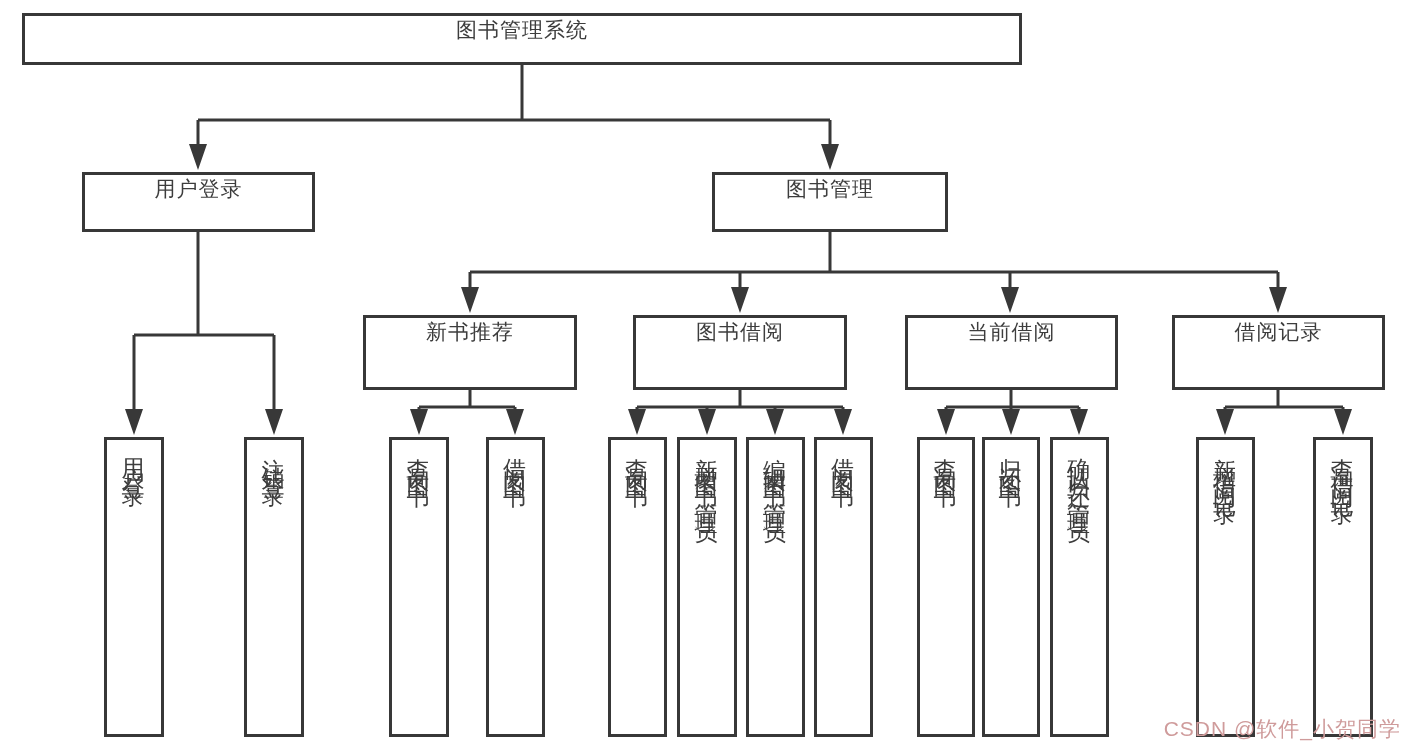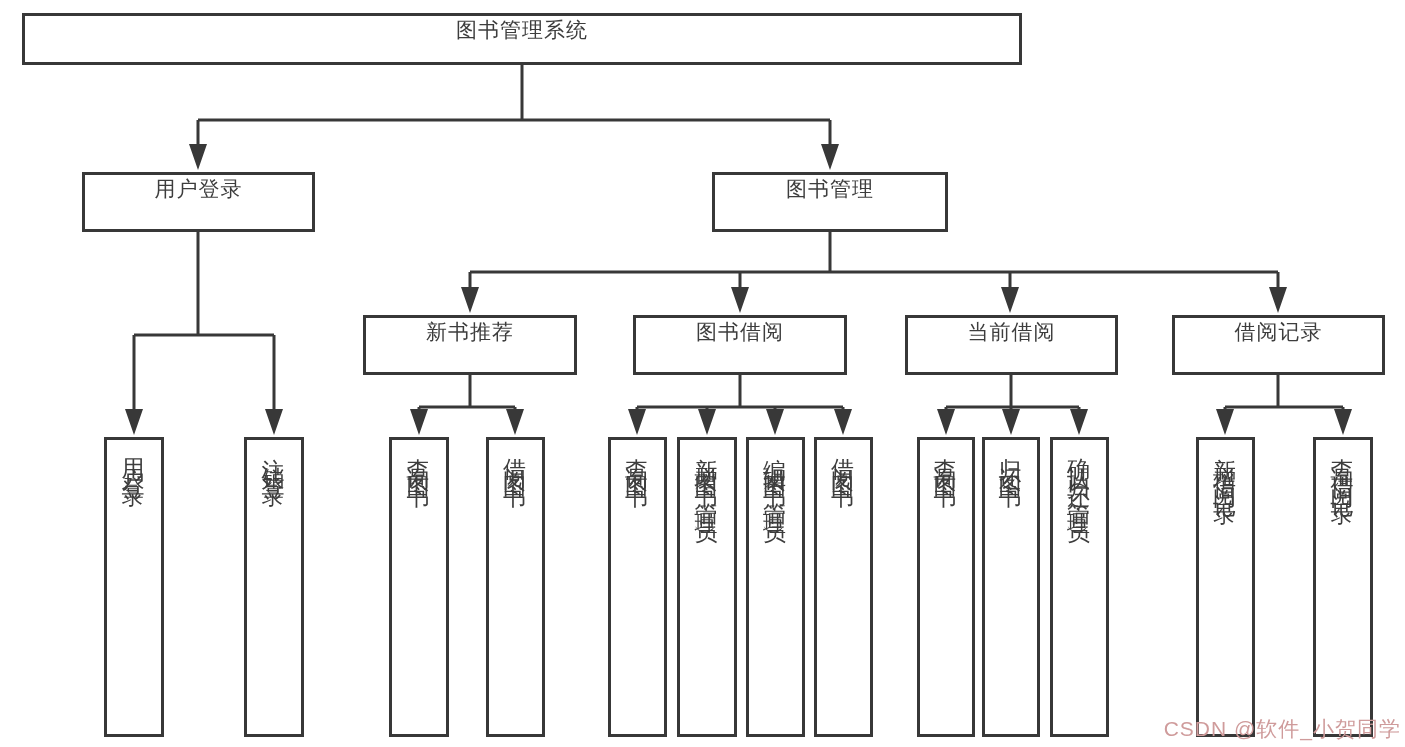--- a/index.html
+++ b/index.html
@@ -22,21 +22,21 @@
     position: absolute;
     border: 3px solid var(--line);
     background: #fff;
     display: flex; justify-content: center;
     color: var(--text);
   }
   .hbox { font-size: 21px; letter-spacing: 1px; }
   .root  { left: 22px;   top: 13px;  width: 1000px; height: 52px; }
   .n-user{ left: 82px;   top: 172px; width: 233px;  height: 60px; }
   .n-mgmt{ left: 712px;  top: 172px; width: 236px;  height: 60px; }
-  .l3 { top: 315px; height: 60px; }
+  .l3 { top: 315px; height: 75px; }
   .n-rec { left: 363px;  width: 214px; }
   .n-bor { left: 633px;  width: 214px; }
   .n-cur { left: 905px;  width: 213px; }
   .n-log { left: 1172px; width: 213px; }
   .leaf { top: 437px; height: 300px; }
   .leaf .vtxt {
     writing-mode: vertical-rl;
     text-orientation: mixed;
     font-size: 23px;
     letter-spacing: 9px;

